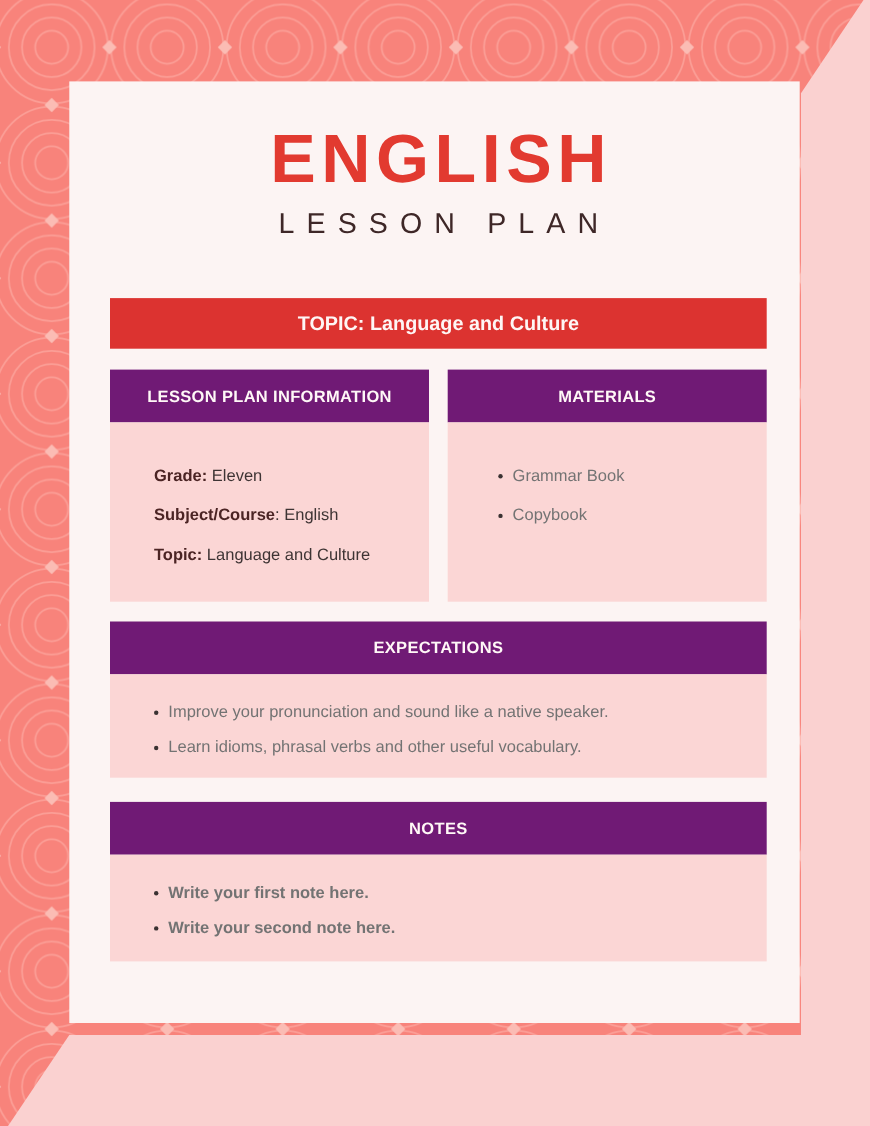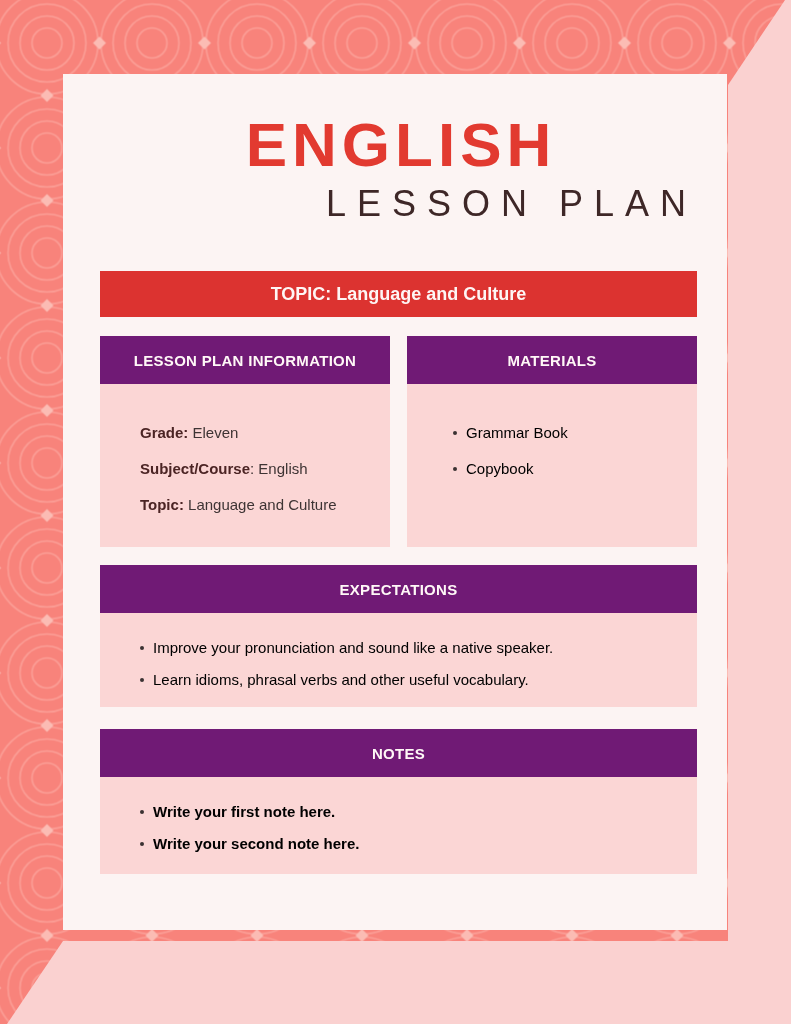--- a/index.html
+++ b/index.html
@@ -15,22 +15,22 @@
   .card {
     position:absolute; left:63px; top:74px; width:664px; height:856px;
     background:#FCF4F3; box-sizing:border-box; padding:40px 30px 0 37px;
   }
   .title {
     margin:0; text-align:center; color:#E23A30;
     font-size:62px; line-height:62px; font-weight:800;
     letter-spacing:5px; text-indent:5px;
   }
   .subtitle {
-    margin:14px 0 0; text-align:right; color:#3E2727;
-    font-size:36px; line-height:27px; font-weight:400;
+    margin:14px 0 0; text-align:center; color:#3E2727;
+    font-size:26px; line-height:27px; font-weight:400;
     letter-spacing:11px; text-indent:11px;
   }
   .topic-banner {
     margin-top:54px; height:46px; background:#DC3330;
     color:#FEF6F5; font-weight:bold; font-size:18px;
     display:flex; align-items:center; justify-content:center;
   }
   .two-col { display:flex; gap:17px; margin-top:19px; }
   .col-left { width:290px; } .col-right { flex:1; }
 
@@ -43,21 +43,21 @@
 
   .info-box { height:163px; padding:40px 8px 0 40px; }
   .info-row { margin:0 0 18px; font-size:15px; line-height:18px; color:#3E3434; }
   .info-row strong { color:#4B2424; }
 
   .mat-box { height:163px; padding:40px 8px 0 46px; }
 
   ul.bullets { margin:0; padding:0; list-style:none; }
   ul.bullets li {
     position:relative; padding-left:13px; margin:0 0 14px;
-    font-size:15px; line-height:18px; color:#000000;
+    font-size:15px; line-height:18px; color:#737373;
   }
   .mat-box ul.bullets li { margin-bottom:18px; }
   ul.bullets li::before {
     content:""; position:absolute; left:0; top:7px;
     width:4px; height:4px; border-radius:50%; background:#3A3232;
   }
 
   .full-header-exp { margin-top:18px; }
   .exp-box { height:94px; padding:26px 20px 0 40px; }
   .full-header-notes { margin-top:22px; }

